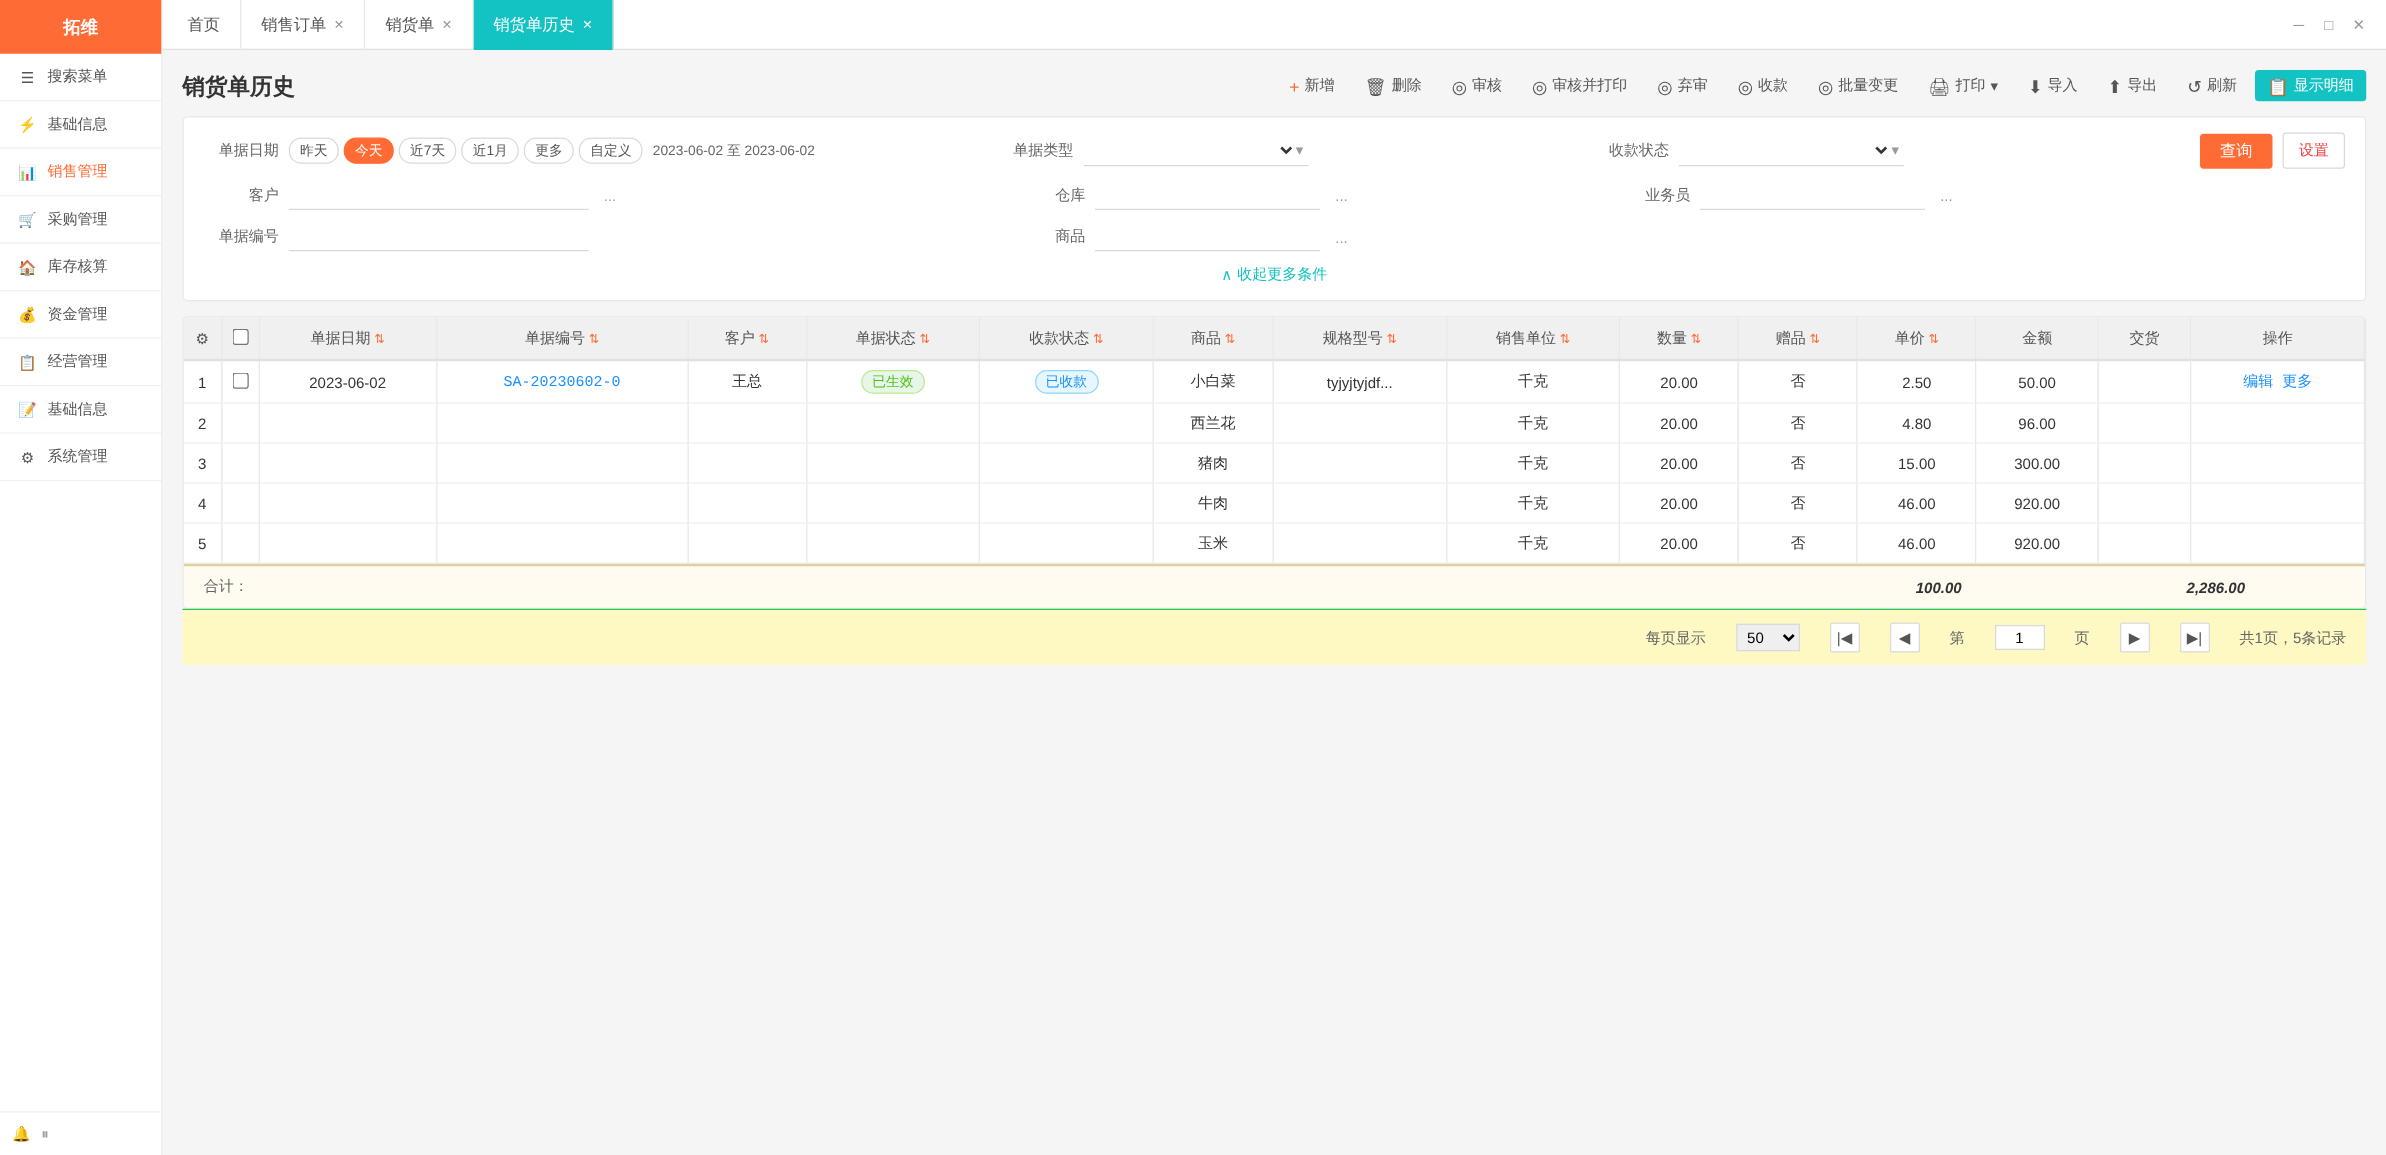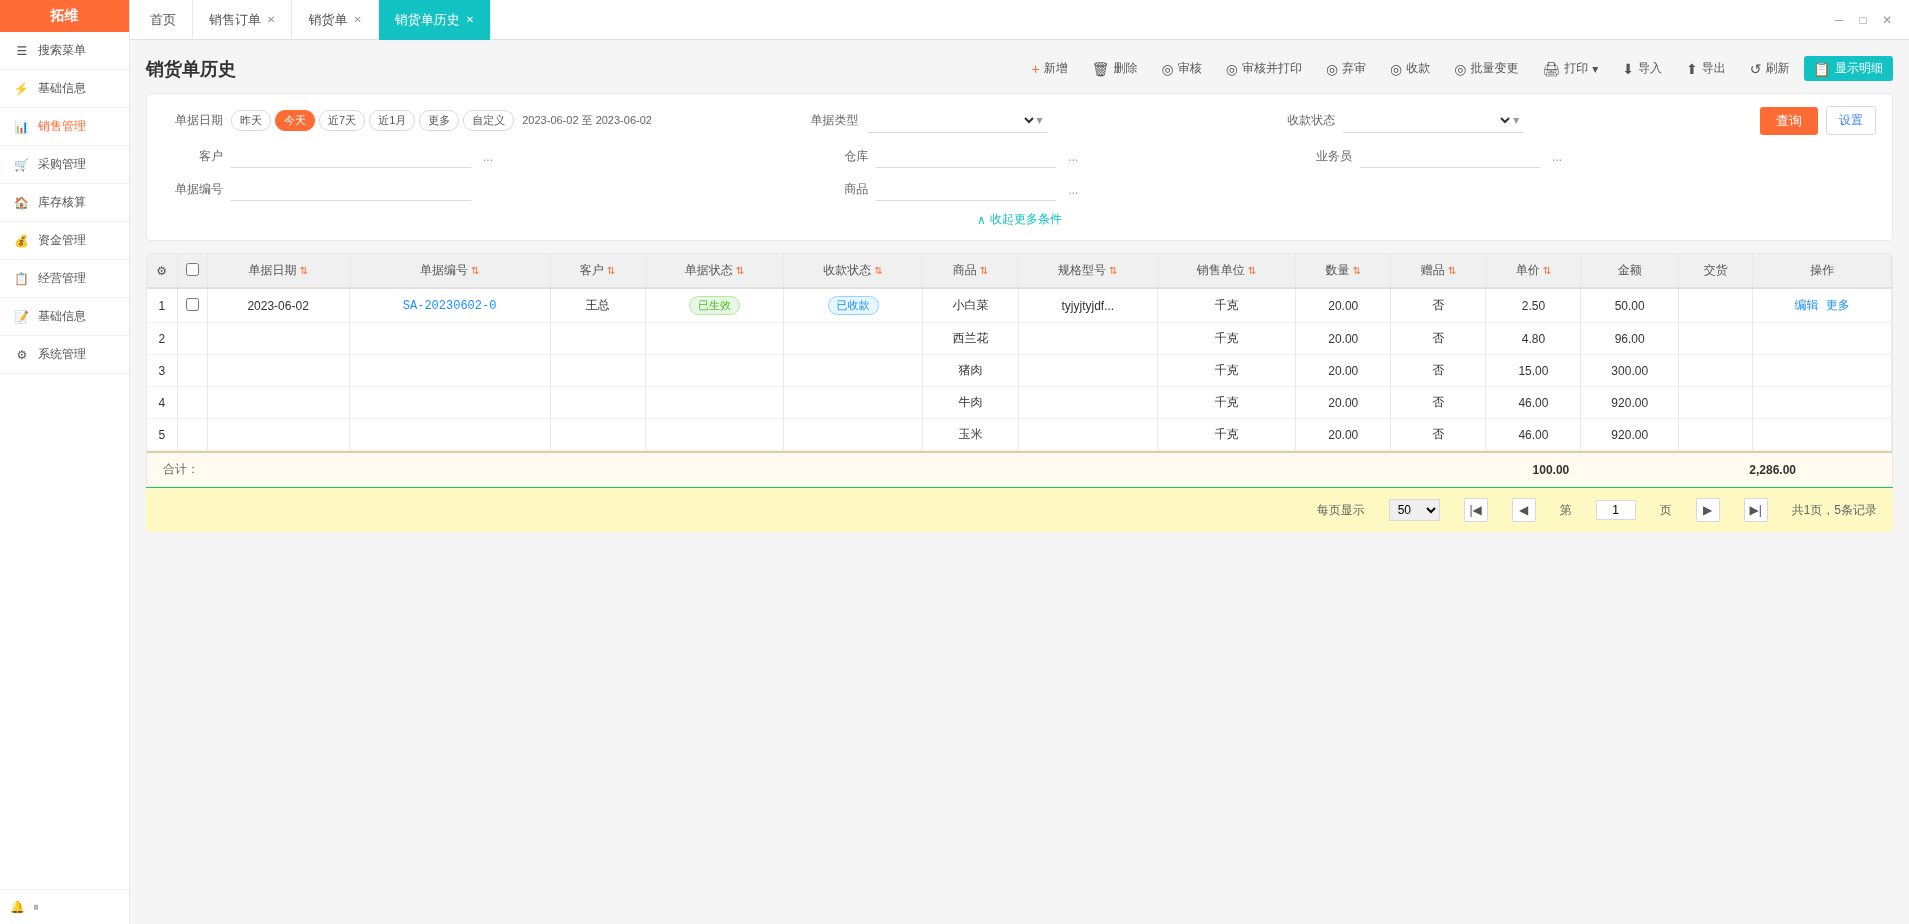--- a/index.html
+++ b/index.html
@@ -1,20 +1,20 @@
 <!DOCTYPE html>
 <html><head>
   <meta charset="utf-8">
   <style>
     * { margin: 0; padding: 0; box-sizing: border-box; }
     body { font-family: "Microsoft YaHei", Arial, sans-serif; font-size: 12px; background: #f5f5f5; color: #333; display: flex; height: 924px; overflow: hidden; }
 
     
     .sidebar { width: 130px; background: #fff; border-right: 1px solid #e8e8e8; display: flex; flex-direction: column; flex-shrink: 0; }
-    .sidebar-logo { height: 32px; background: #ff6b35; display: flex; align-items: center; justify-content: center; color: #fff; font-size: 14px; font-weight: bold; }
+    .sidebar-logo { height: 43px; background: #ff6b35; display: flex; align-items: center; justify-content: center; color: #fff; font-size: 14px; font-weight: bold; }
     .sidebar-item { display: flex; align-items: center; padding: 10px 14px; cursor: pointer; color: #555; gap: 8px; border-bottom: 1px solid #f0f0f0; }
     .sidebar-item.active { color: #ff6b35; }
     .sidebar-item-icon { width: 16px; height: 16px; display: flex; align-items: center; justify-content: center; }
     .sidebar-footer { margin-top: auto; padding: 10px; display: flex; gap: 8px; border-top: 1px solid #f0f0f0; }
 
     
     .main { flex: 1; display: flex; flex-direction: column; overflow: hidden; }
 
     
     .tab-bar { display: flex; background: #fff; border-bottom: 1px solid #e0e0e0; align-items: center; height: 40px; padding: 0 4px; }
@@ -40,37 +40,37 @@
     .filter-input { flex: 1; border: none; border-bottom: 1px solid #d9d9d9; padding: 4px 4px; font-size: 12px; outline: none; color: #333; max-width: 200px; }
     .filter-select-wrap { flex: 1; display: flex; align-items: center; border-bottom: 1px solid #d9d9d9; padding: 4px; max-width: 200px; }
     .filter-select-wrap select { border: none; outline: none; font-size: 12px; color: #333; background: none; flex: 1; }
     .filter-date-wrap { display: flex; align-items: center; gap: 4px; }
     .date-btn { padding: 2px 8px; border-radius: 10px; border: 1px solid #d9d9d9; cursor: pointer; font-size: 11px; color: #555; background: #fff; }
     .date-btn.active { background: #ff6b35; color: #fff; border-color: #ff6b35; }
     .date-range { color: #666; font-size: 11px; margin-left: 4px; }
     .filter-ellipsis { color: #999; cursor: pointer; padding: 0 4px; }
     .collapse-btn { display: flex; align-items: center; gap: 4px; color: #13c2c2; cursor: pointer; font-size: 12px; justify-content: center; margin-top: 4px; }
     .query-btn { background: #ff6b35; color: #fff; border: none; border-radius: 3px; padding: 5px 16px; cursor: pointer; font-size: 13px; }
-    .setting-btn { background: #fff; color: #3b82f6; border: 1px solid #d9d9d9; border-radius: 3px; padding: 5px 12px; cursor: pointer; font-size: 12px; }
+    .setting-btn { background: #fff; color: #ef4444; border: 1px solid #d9d9d9; border-radius: 3px; padding: 5px 12px; cursor: pointer; font-size: 12px; }
 
     
     .table-wrap { background: #fff; border: 1px solid #e8e8e8; border-radius: 4px; overflow: auto; }
     table { width: 100%; border-collapse: collapse; font-size: 12px; }
     thead tr { background: #f0f0f0; }
     th { padding: 8px 8px; text-align: center; color: #555; font-weight: normal; border-right: 1px solid #e8e8e8; border-bottom: 2px solid #e0e0e0; white-space: nowrap; }
     td { padding: 7px 8px; text-align: center; border-right: 1px solid #e8e8e8; border-bottom: 1px solid #f0f0f0; color: #333; }
     .th-sort { display: flex; align-items: center; justify-content: center; gap: 3px; cursor: pointer; }
     .sort-icon { color: #ff6b35; font-size: 10px; }
     .status-badge { display: inline-block; padding: 1px 8px; border-radius: 10px; font-size: 11px; }
     .status-active { background: #e8f5e9; color: #52c41a; border: 1px solid #b7eb8f; }
     .status-paid { background: #e6f7ff; color: #1890ff; border: 1px solid #91d5ff; }
     .order-link { color: #1890ff; text-decoration: none; cursor: pointer; font-family: Liberation Mono, monospace; }
     .table-footer { background: #fffbf0; border-top: 2px solid #e0d0a0; padding: 8px 16px; display: flex; align-items: center; }
     .footer-label { color: #666; margin-right: 16px; }
-    .footer-sum { font-weight: bold; }
+    .footer-sum { font-weight: bold; font-style: italic; }
 
     
     .pagination { display: flex; align-items: center; justify-content: flex-end; padding: 10px 16px; gap: 24px; background: #fef9c3; border-top: 1px solid #22c55e; }
     .page-info { color: #666; }
     .page-btn { width: 24px; height: 24px; border: 1px solid #d9d9d9; background: #fff; cursor: pointer; display: flex; align-items: center; justify-content: center; font-size: 12px; color: #555; border-radius: 2px; }
     .page-input { width: 40px; border: 1px solid #d9d9d9; text-align: center; padding: 2px; font-size: 12px; }
     .per-page-select { border: 1px solid #d9d9d9; padding: 2px 4px; font-size: 12px; }
 
     .checkbox-col { width: 30px; }
 

